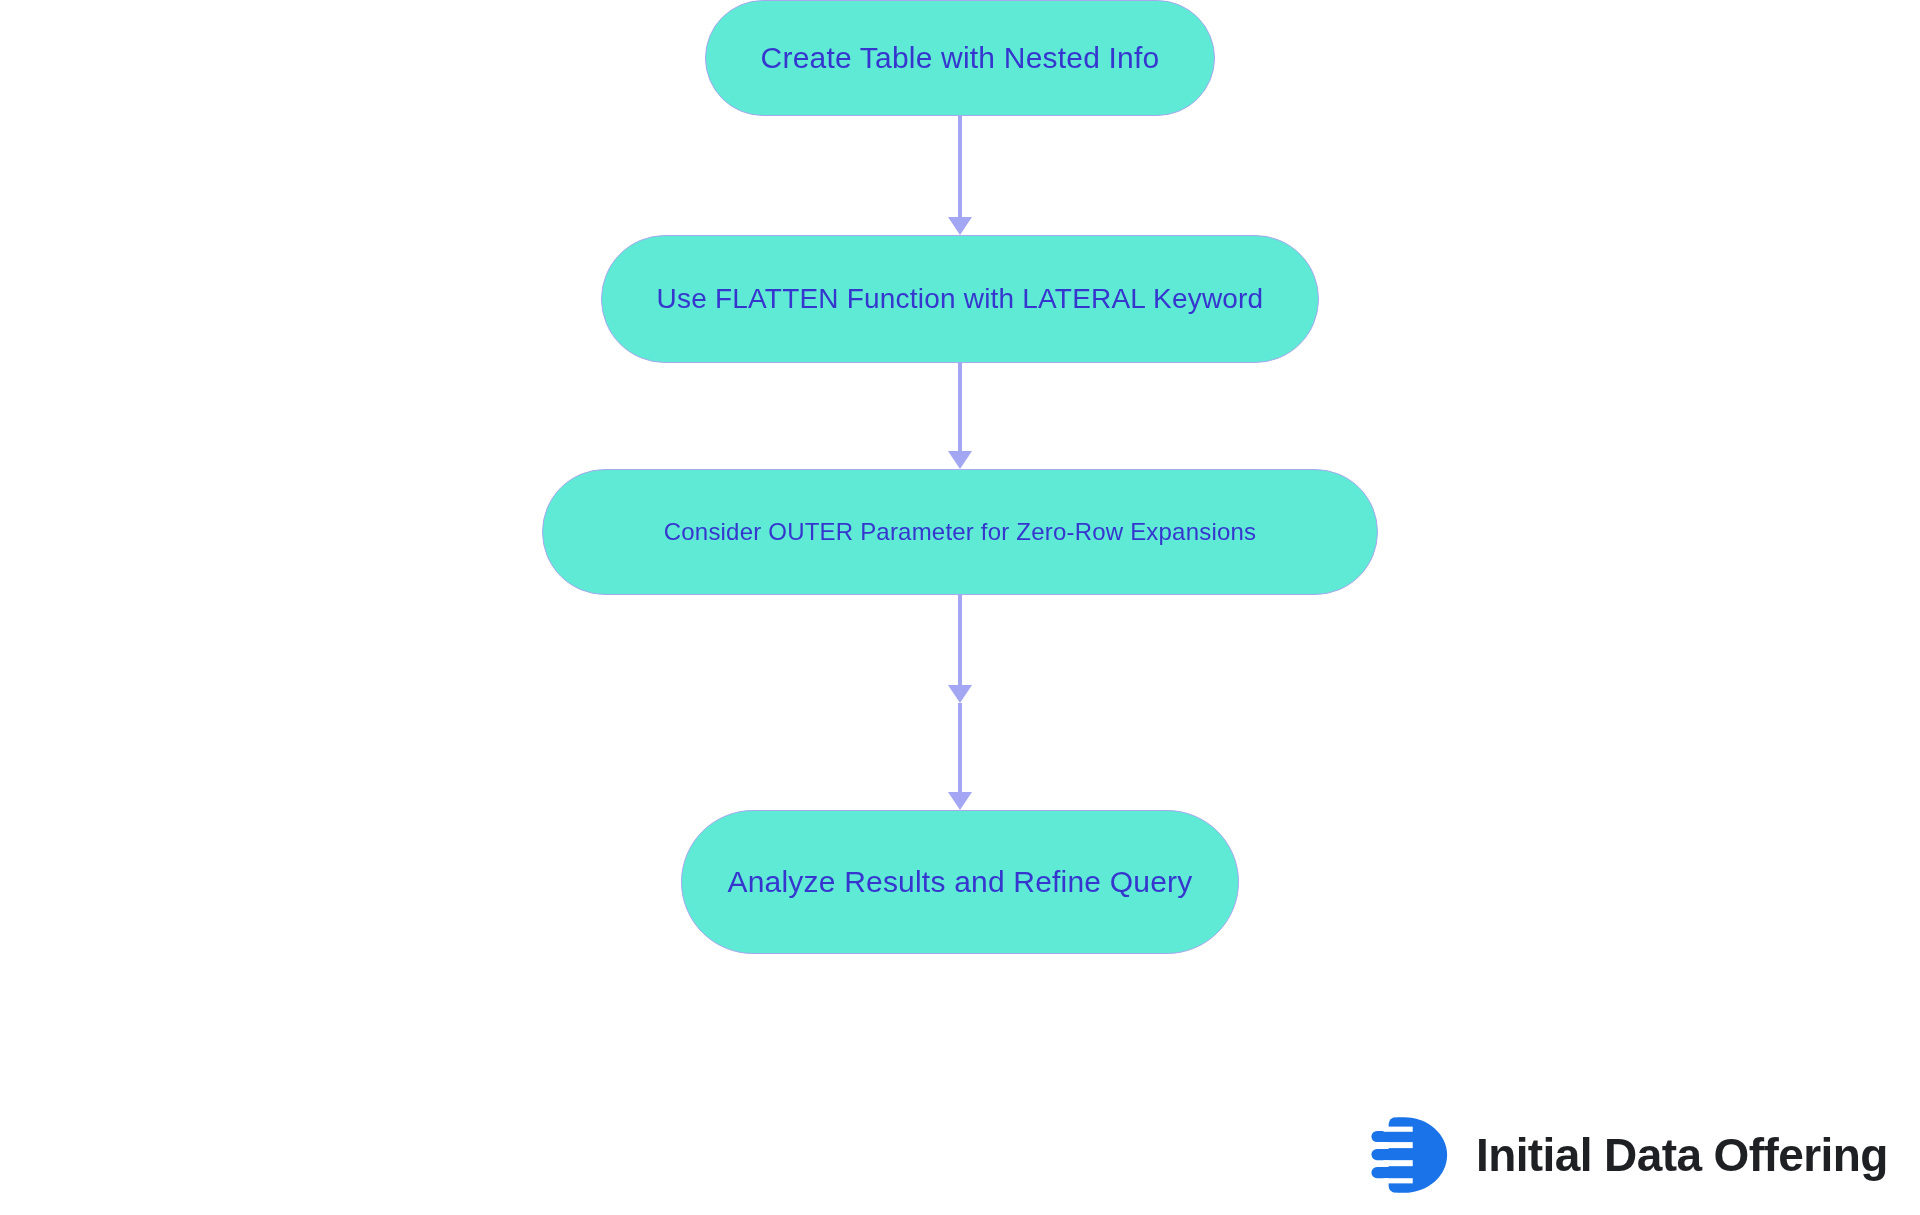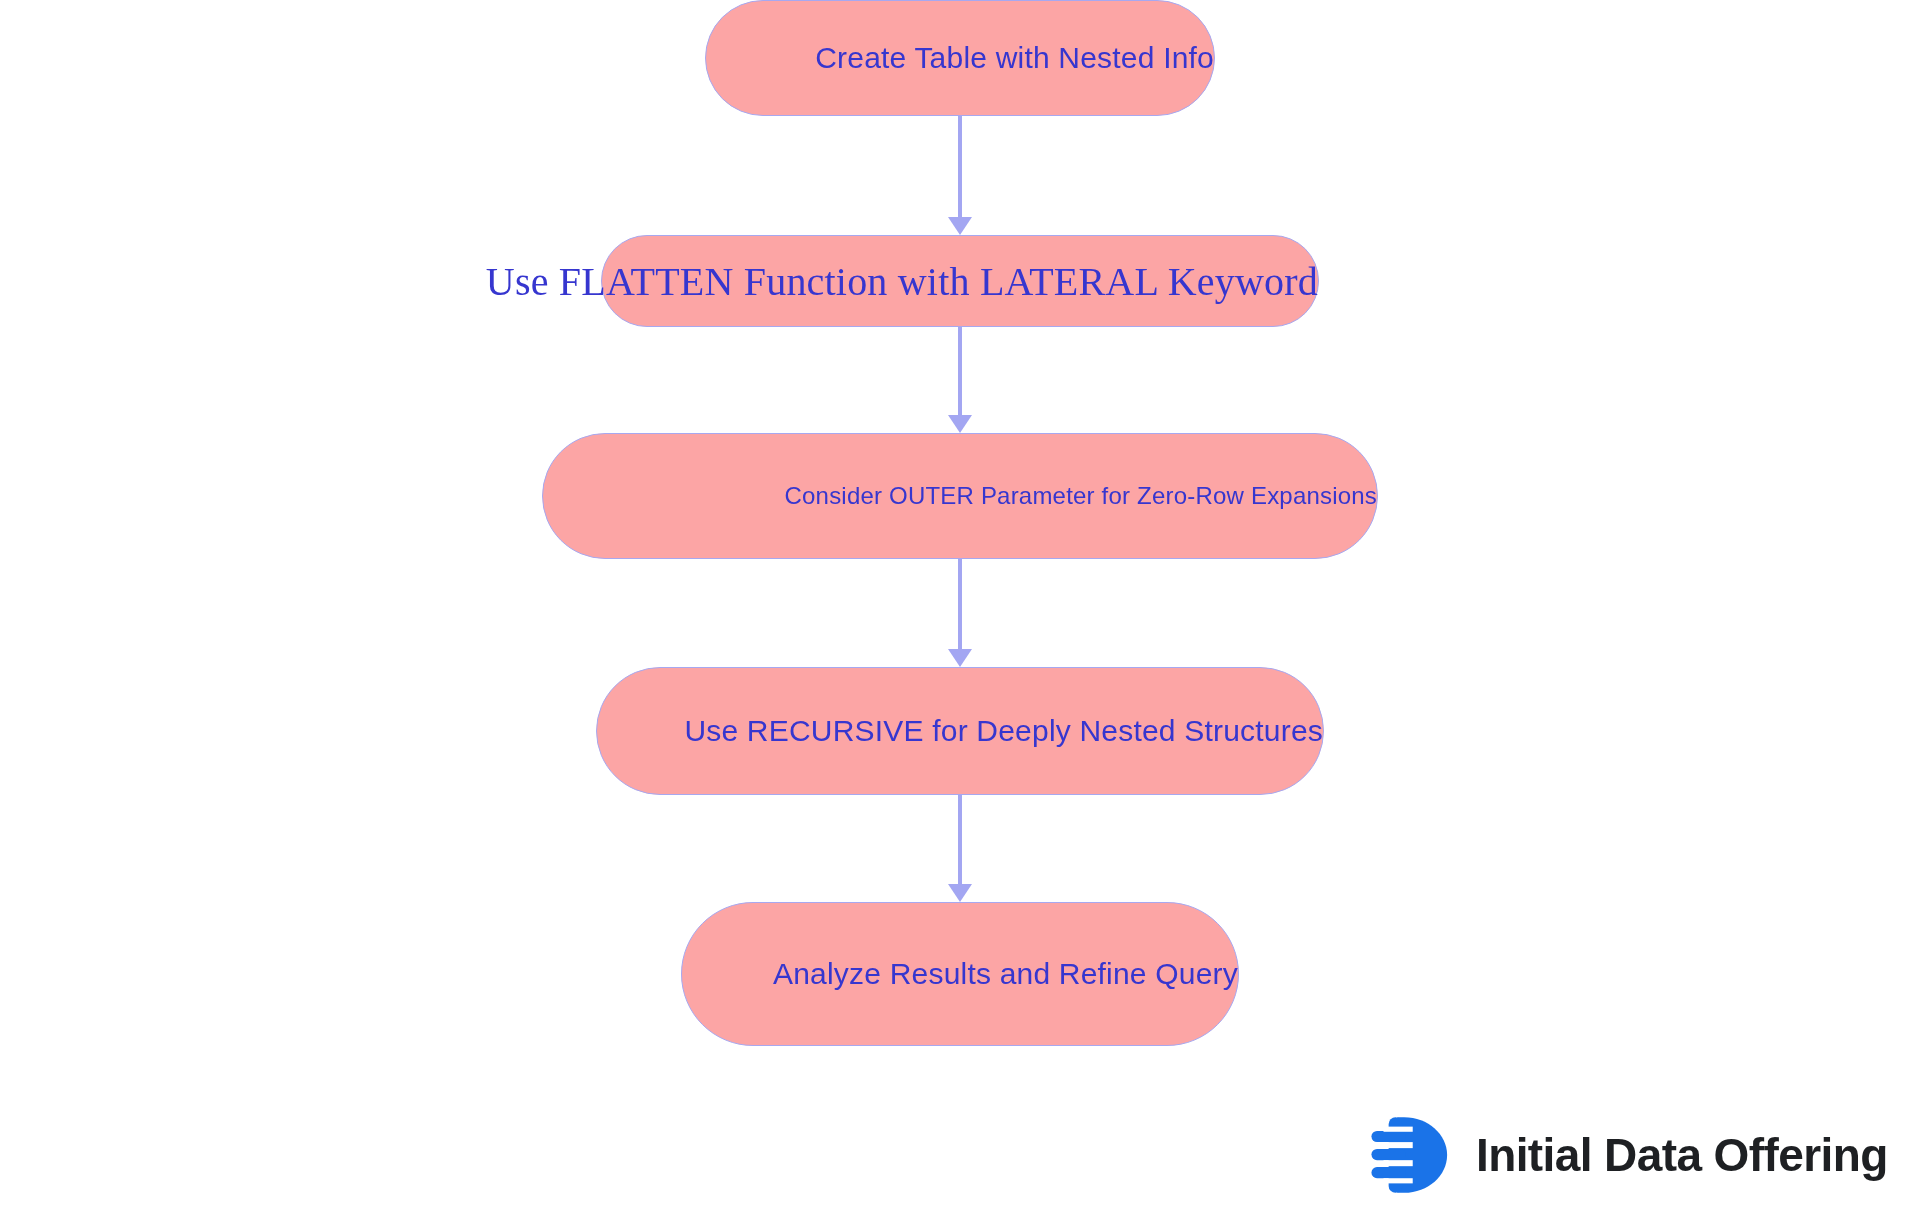--- a/index.html
+++ b/index.html
@@ -31,34 +31,34 @@
     width: 1920px;
     display: flex;
     flex-direction: column;
     align-items: center;
   }
 
   .node {
     box-sizing: border-box;
     display: flex;
     align-items: center;
-    justify-content: flex-end;
-    background: #fca5a5;
+    justify-content: center;
+    background: #5eead4;
     border: 1.5px solid #a7a8f0;
     border-radius: 400px;
     color: #3636cf;
     text-align: center;
     letter-spacing: 0.2px;
     white-space: nowrap;
     font-weight: 400;
   }
 
   
   .node-1 { width: 510px;  height: 116px; font-size: 30px; }
-  .node-2 { width: 718px;  height: 92px; font-size: 40px; font-family: Liberation Serif, serif; }
+  .node-2 { width: 718px;  height: 128px; font-size: 28px; }
   .node-3 { width: 836px;  height: 126px; font-size: 24px; }
   .node-4 { width: 728px;  height: 128px; font-size: 30px; }
   .node-5 { width: 558px;  height: 144px; font-size: 30px; }
 
   .connector {
     position: relative;
     width: 24px;
     display: flex;
     flex-direction: column;
     align-items: center;
@@ -133,23 +133,20 @@
 
     <div class="node node-3">
       <span>Consider OUTER Parameter for Zero-Row Expansions</span>
     </div>
 
     <div class="connector conn-3">
       <div class="shaft"></div>
       <div class="head"></div>
     </div>
 
-    <div class="node node-4">
-      <span>Use RECURSIVE for Deeply Nested Structures</span>
-    </div>
 
     <div class="connector conn-4">
       <div class="shaft"></div>
       <div class="head"></div>
     </div>
 
     <div class="node node-5">
       <span>Analyze Results and Refine Query</span>
     </div>
 

